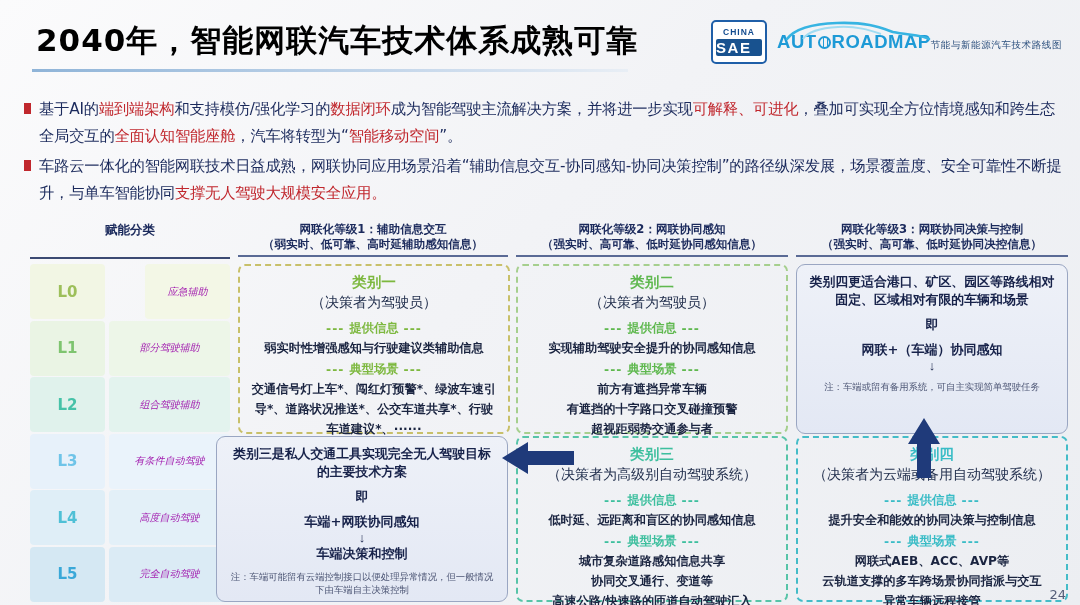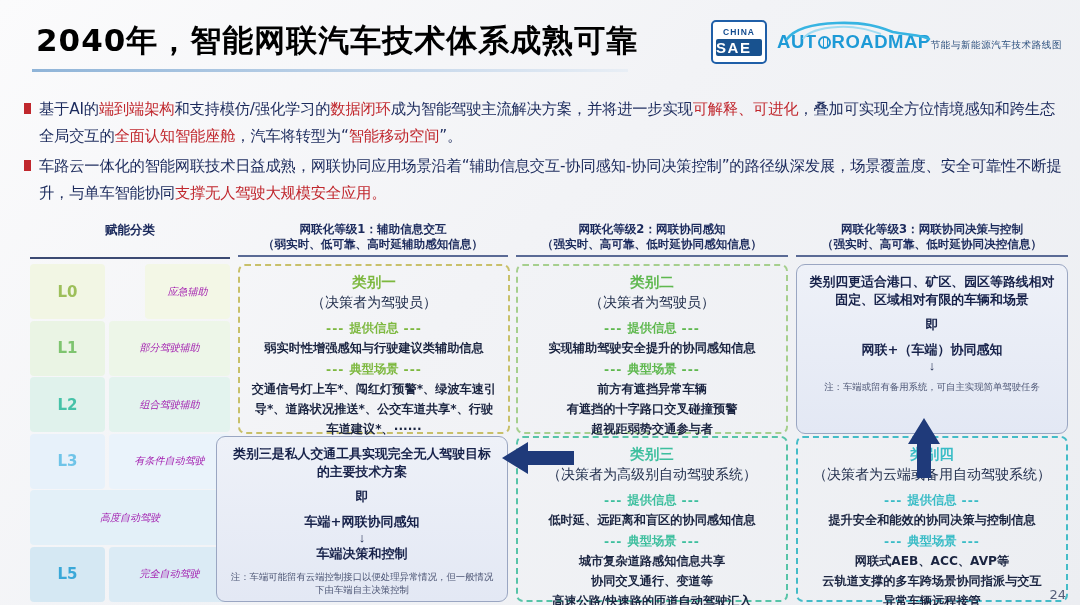--- a/index.html
+++ b/index.html
@@ -192,20 +192,21 @@
       </div>
       <div class="lev-row" style="top: 155px;">
         <div class="lev-code" style="color: rgb(70, 194, 168); background: rgb(224, 242, 236);">L2</div>
         <div class="lev-name" style="background: rgb(227, 243, 238);">组合驾驶辅助</div>
       </div>
       <div class="lev-row" style="top: 211.5px;">
         <div class="lev-code" style="color: rgb(111, 196, 232); background: rgb(231, 241, 250);">L3</div>
         <div class="lev-name" style="background: rgb(234, 243, 251);">有条件自动驾驶</div>
       </div>
       <div class="lev-row" style="top: 268px;">
+        <div class="lev-code" style="color: rgb(79, 192, 214); background: rgb(223, 238, 247);">L4</div>
         <div class="lev-name" style="background: rgb(227, 240, 248);">高度自动驾驶</div>
       </div>
       <div class="lev-row" style="top: 324.5px;">
         <div class="lev-code" style="color: rgb(58, 168, 216); background: rgb(213, 232, 243);">L5</div>
         <div class="lev-name" style="background: rgb(219, 235, 245);">完全自动驾驶</div>
       </div>
     </div>
 
   <div class="dframe" style="left:218px; top:42px; width:272px; height:170px; border-color:#c8c06a;"></div>
   <div class="dframe" style="left:496px; top:42px; width:272px; height:170px; border-color:#a6cf8e;"></div>

